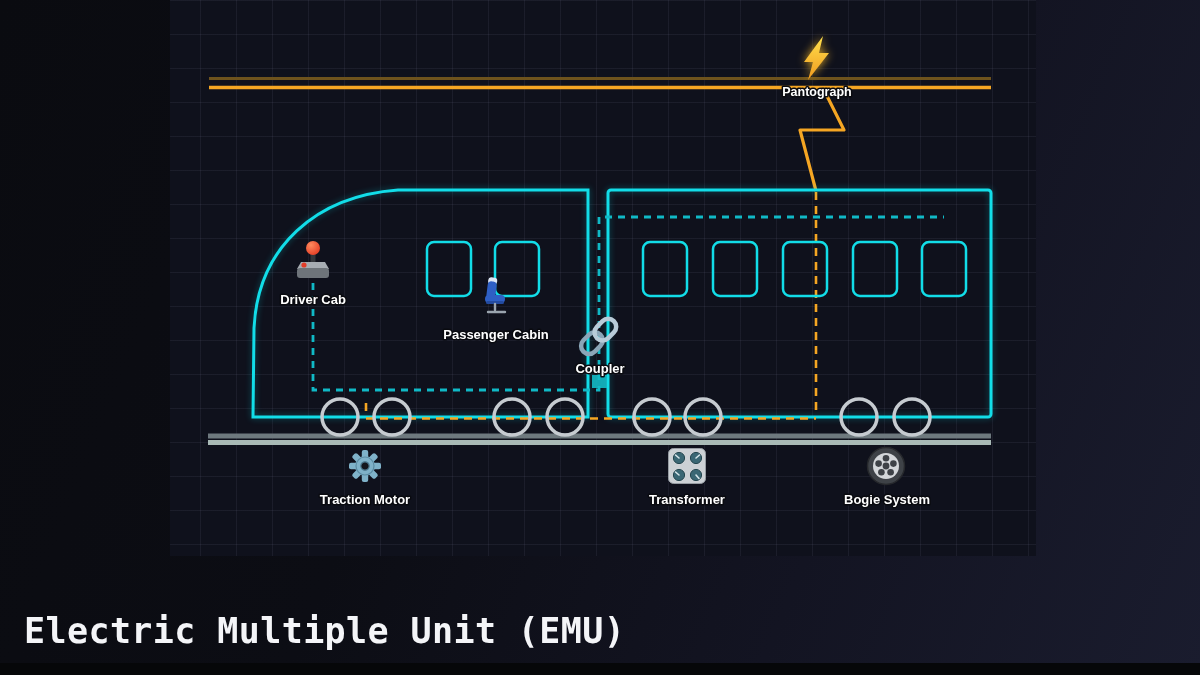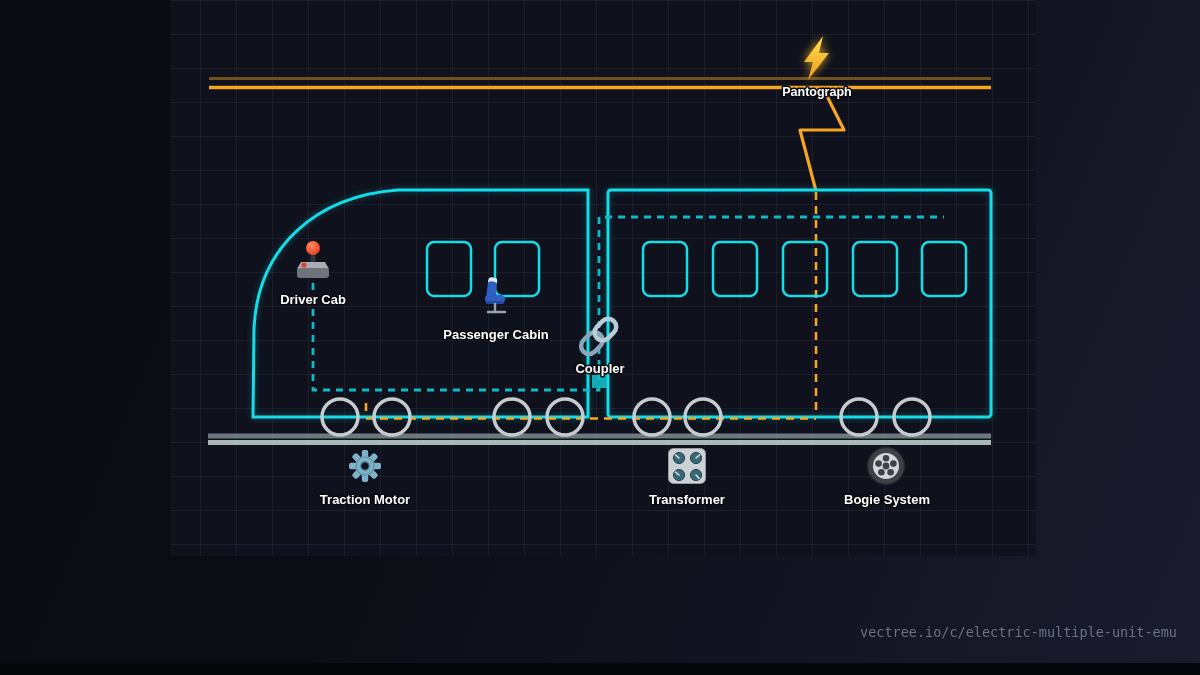--- a/index.html
+++ b/index.html
@@ -162,14 +162,14 @@
 
     <text class="lbl lbl-sm" x="817" y="96">Pantograph</text>
     <text class="lbl" x="313" y="304">Driver Cab</text>
     <text class="lbl" x="496" y="339">Passenger Cabin</text>
     <text class="lbl" x="600" y="373">Coupler</text>
     <text class="lbl" x="365" y="504">Traction Motor</text>
     <text class="lbl" x="687" y="504">Transformer</text>
     <text class="lbl" x="887" y="504">Bogie System</text>
   </svg>
 
-  <div class="page-url">vectree.io/c/electric-multiple-unit-emu</div>
+  <div class="page-title">Electric Multiple Unit (EMU)</div>
 </div>
 
 </body></html>

